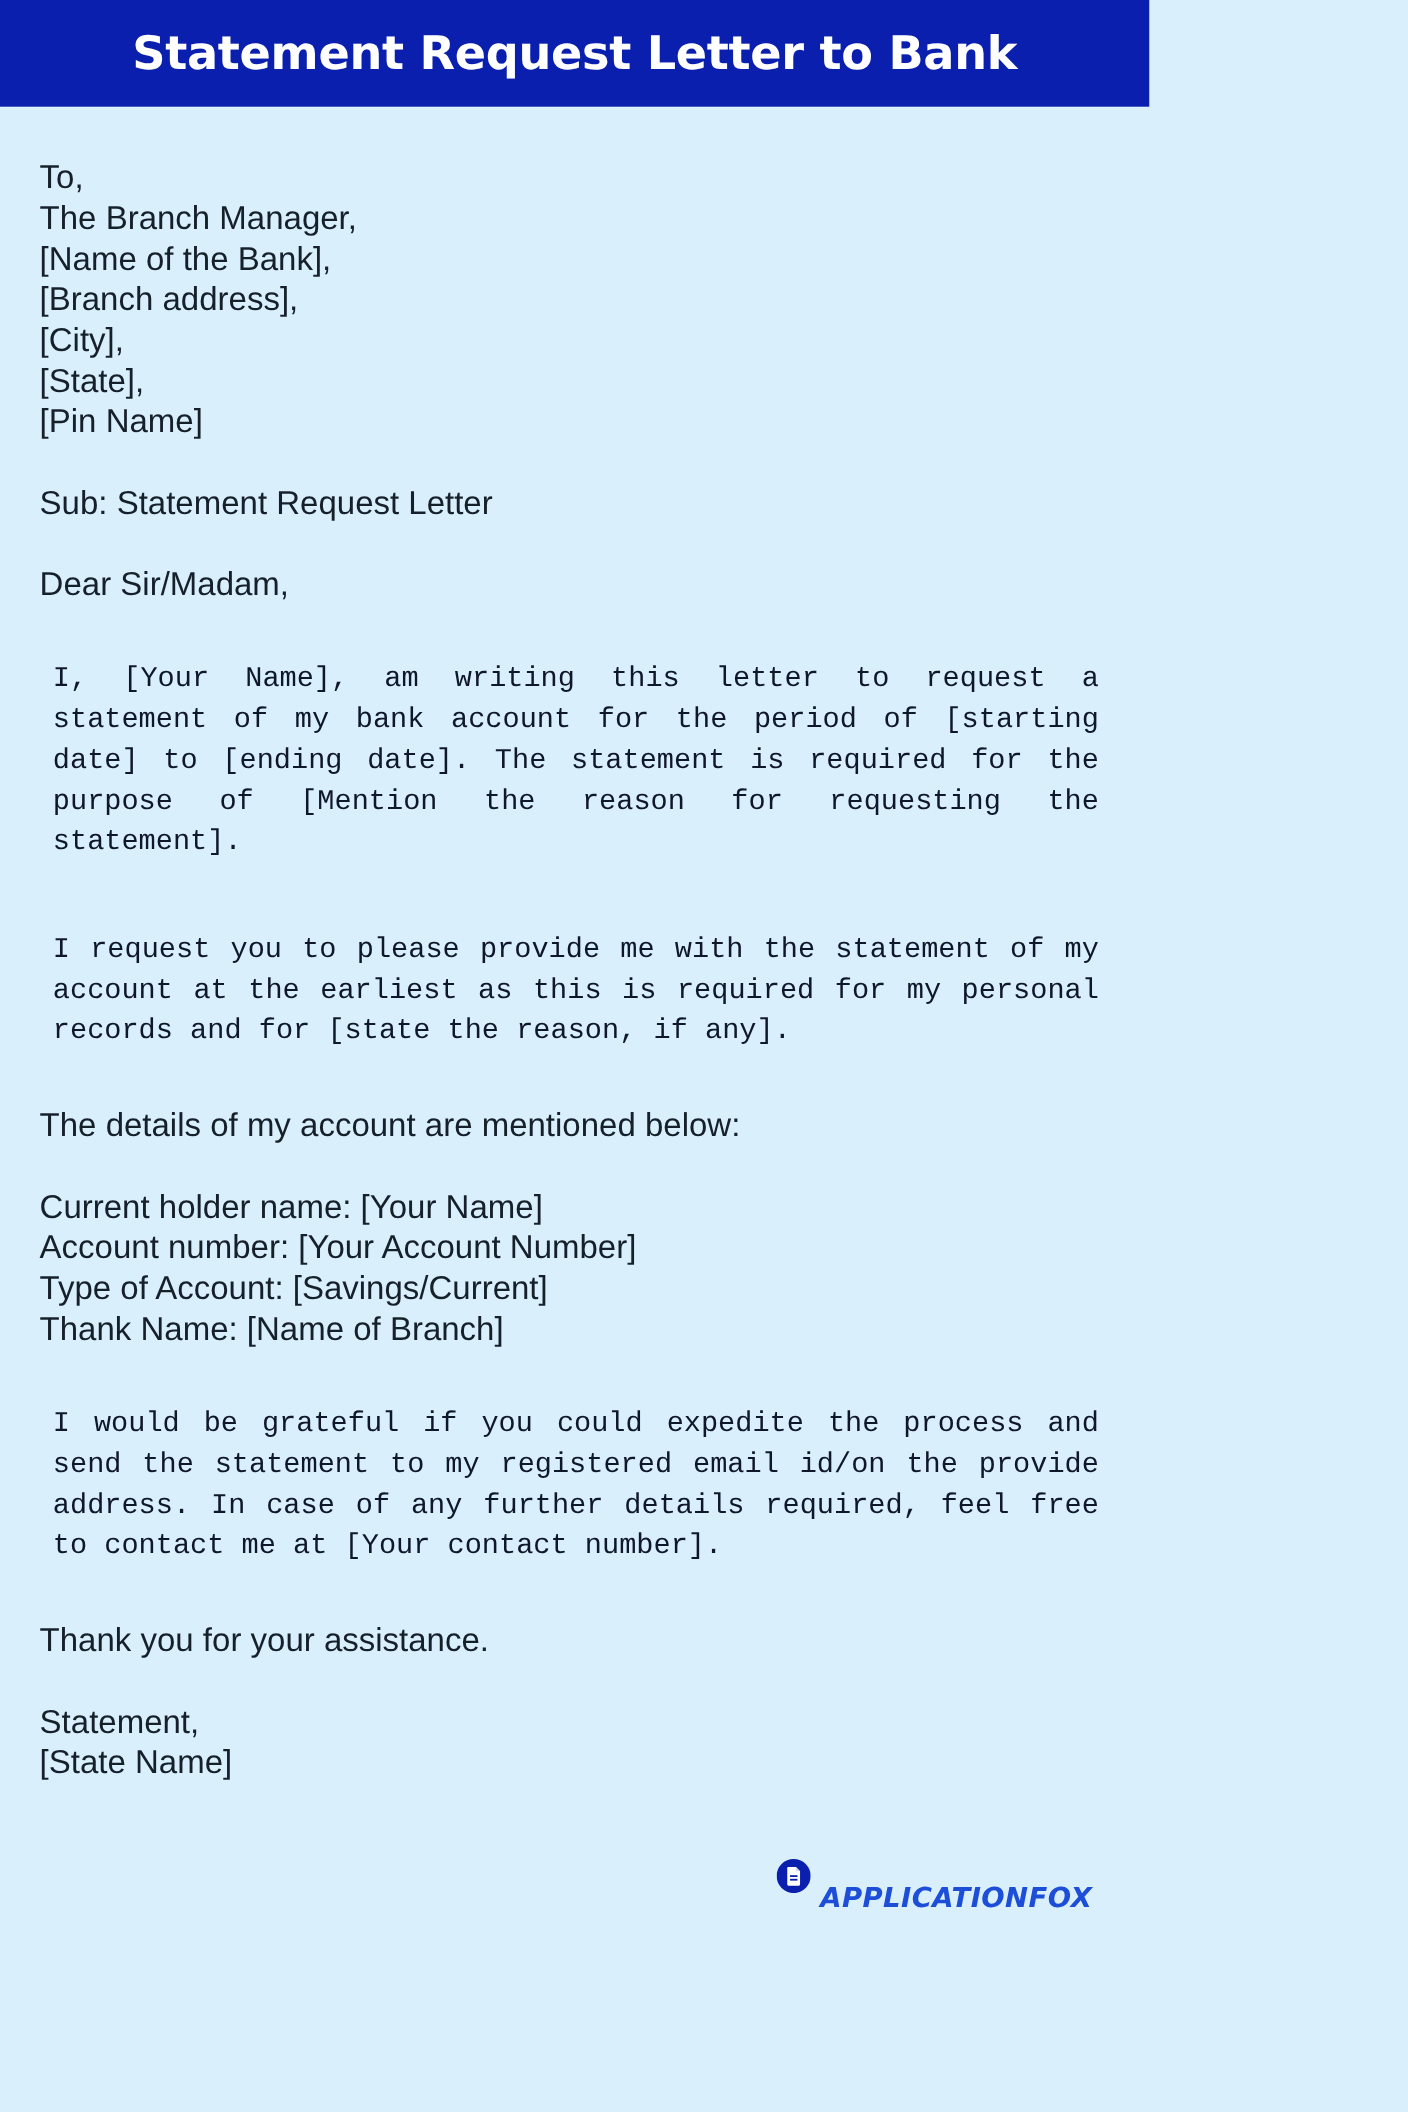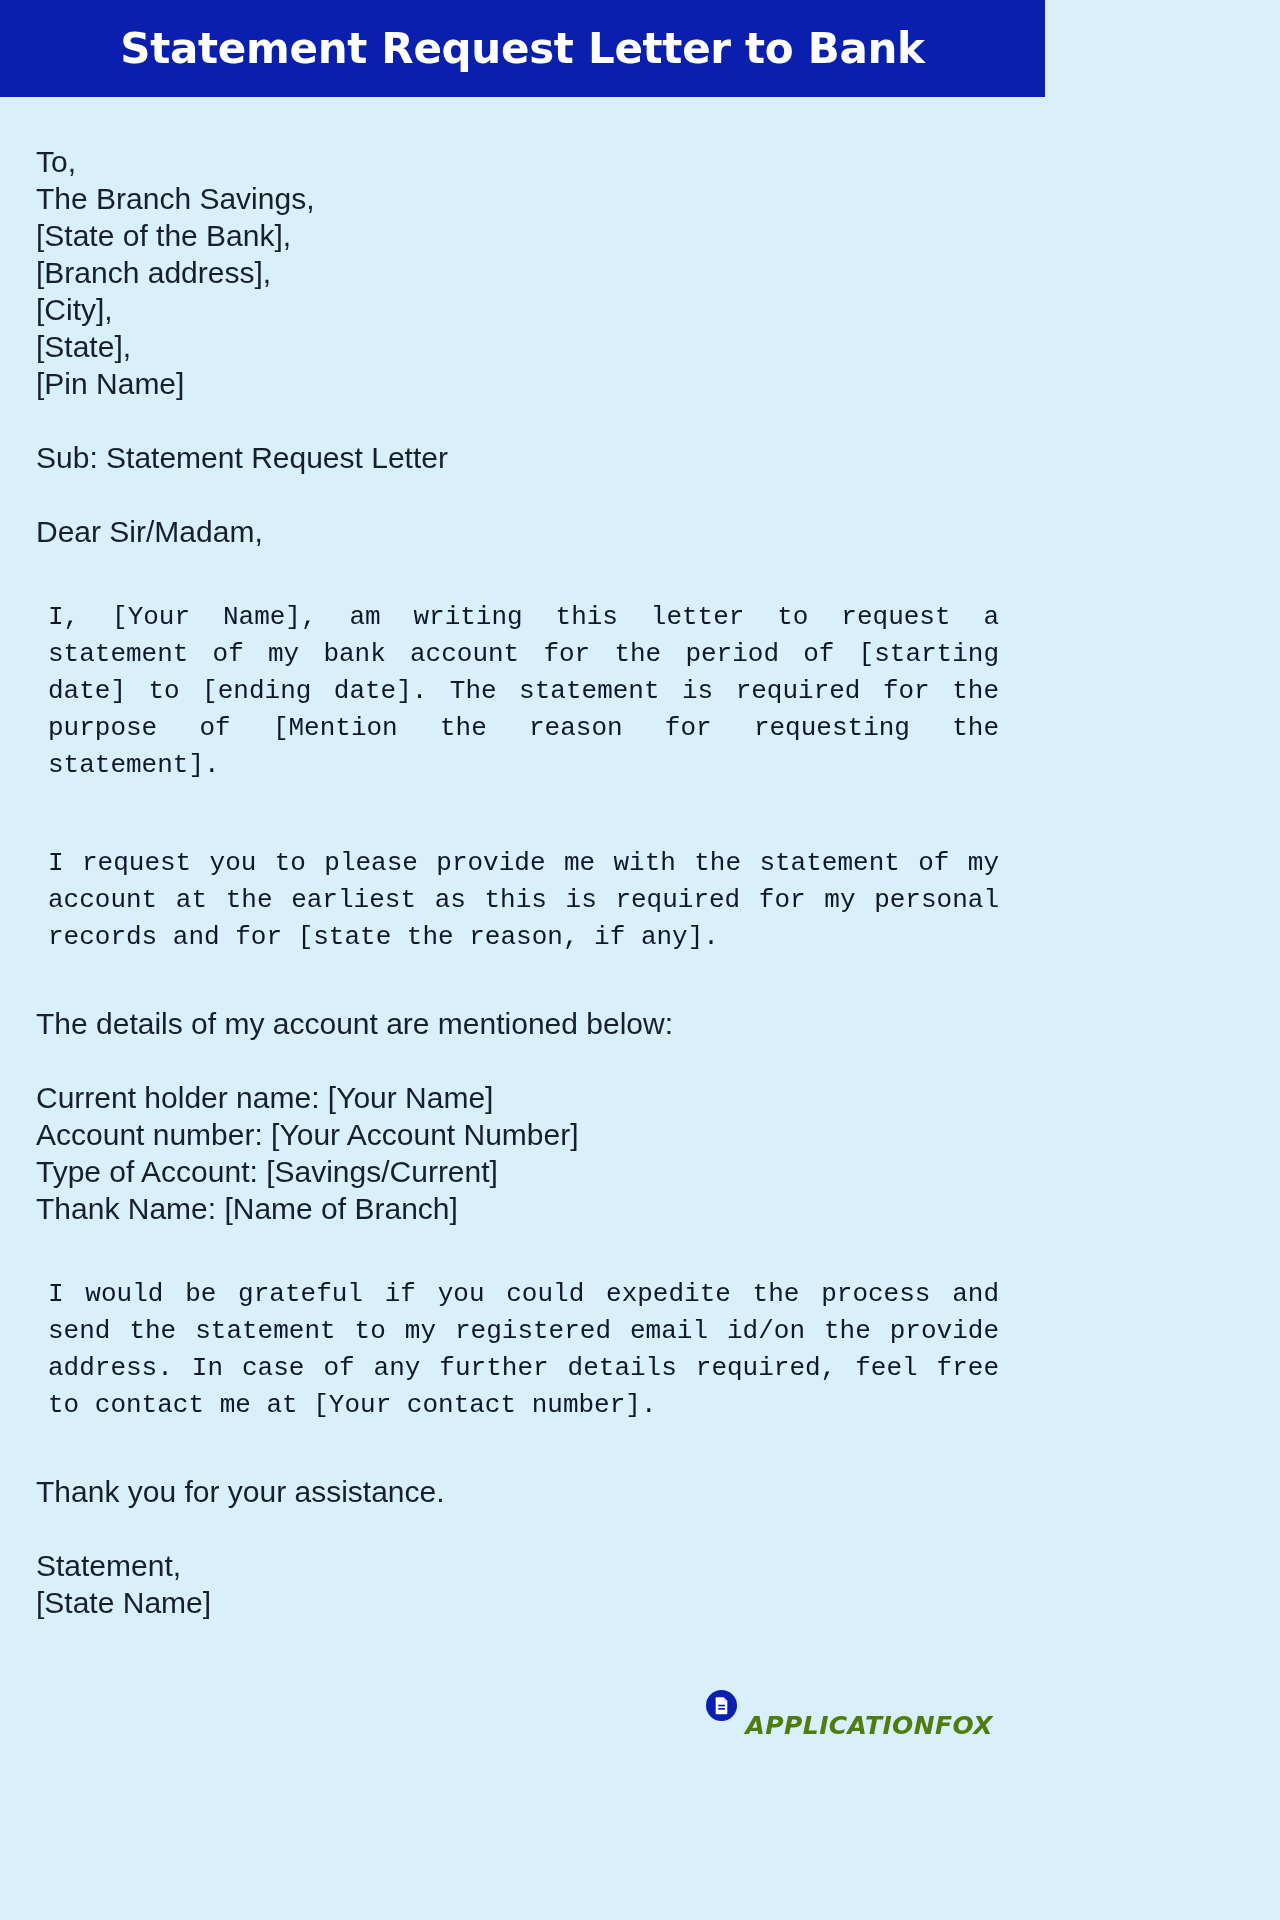--- a/index.html
+++ b/index.html
@@ -96,21 +96,21 @@
     width: 31px;
     height: 31px;
     flex: 0 0 auto;
     display: block;
   }
   .logo-text {
     font-family: "DejaVu Sans", sans-serif;
     font-size: 25px;
     font-weight: bold;
     font-style: italic;
-    color: #4d7c0f;
+    color: #1d4ed8;
     letter-spacing: 0.4px;
     line-height: 1;
     white-space: nowrap;
     margin-top: 40px;
   }
   .logo-text .fox {
     font-weight: bold;
   }
 </style>
 </head>
@@ -119,22 +119,22 @@
 <div class="page">
 
   <div class="header-banner">
     <h1 class="header-title">Statement Request Letter to Bank</h1>
   </div>
 
   <div class="letter-body">
 
     <div class="block">
       <span class="addr-line">To,</span>
-      <span class="addr-line">The Branch Savings,</span>
-      <span class="addr-line">[State of the Bank],</span>
+      <span class="addr-line">The Branch Manager,</span>
+      <span class="addr-line">[Name of the Bank],</span>
       <span class="addr-line">[Branch address],</span>
       <span class="addr-line">[City],</span>
       <span class="addr-line">[State],</span>
       <span class="addr-line">[Pin Name]</span>
     </div>
 
     <div class="spacer"></div>
 
     <div class="block">Sub: Statement Request Letter</div>
 

